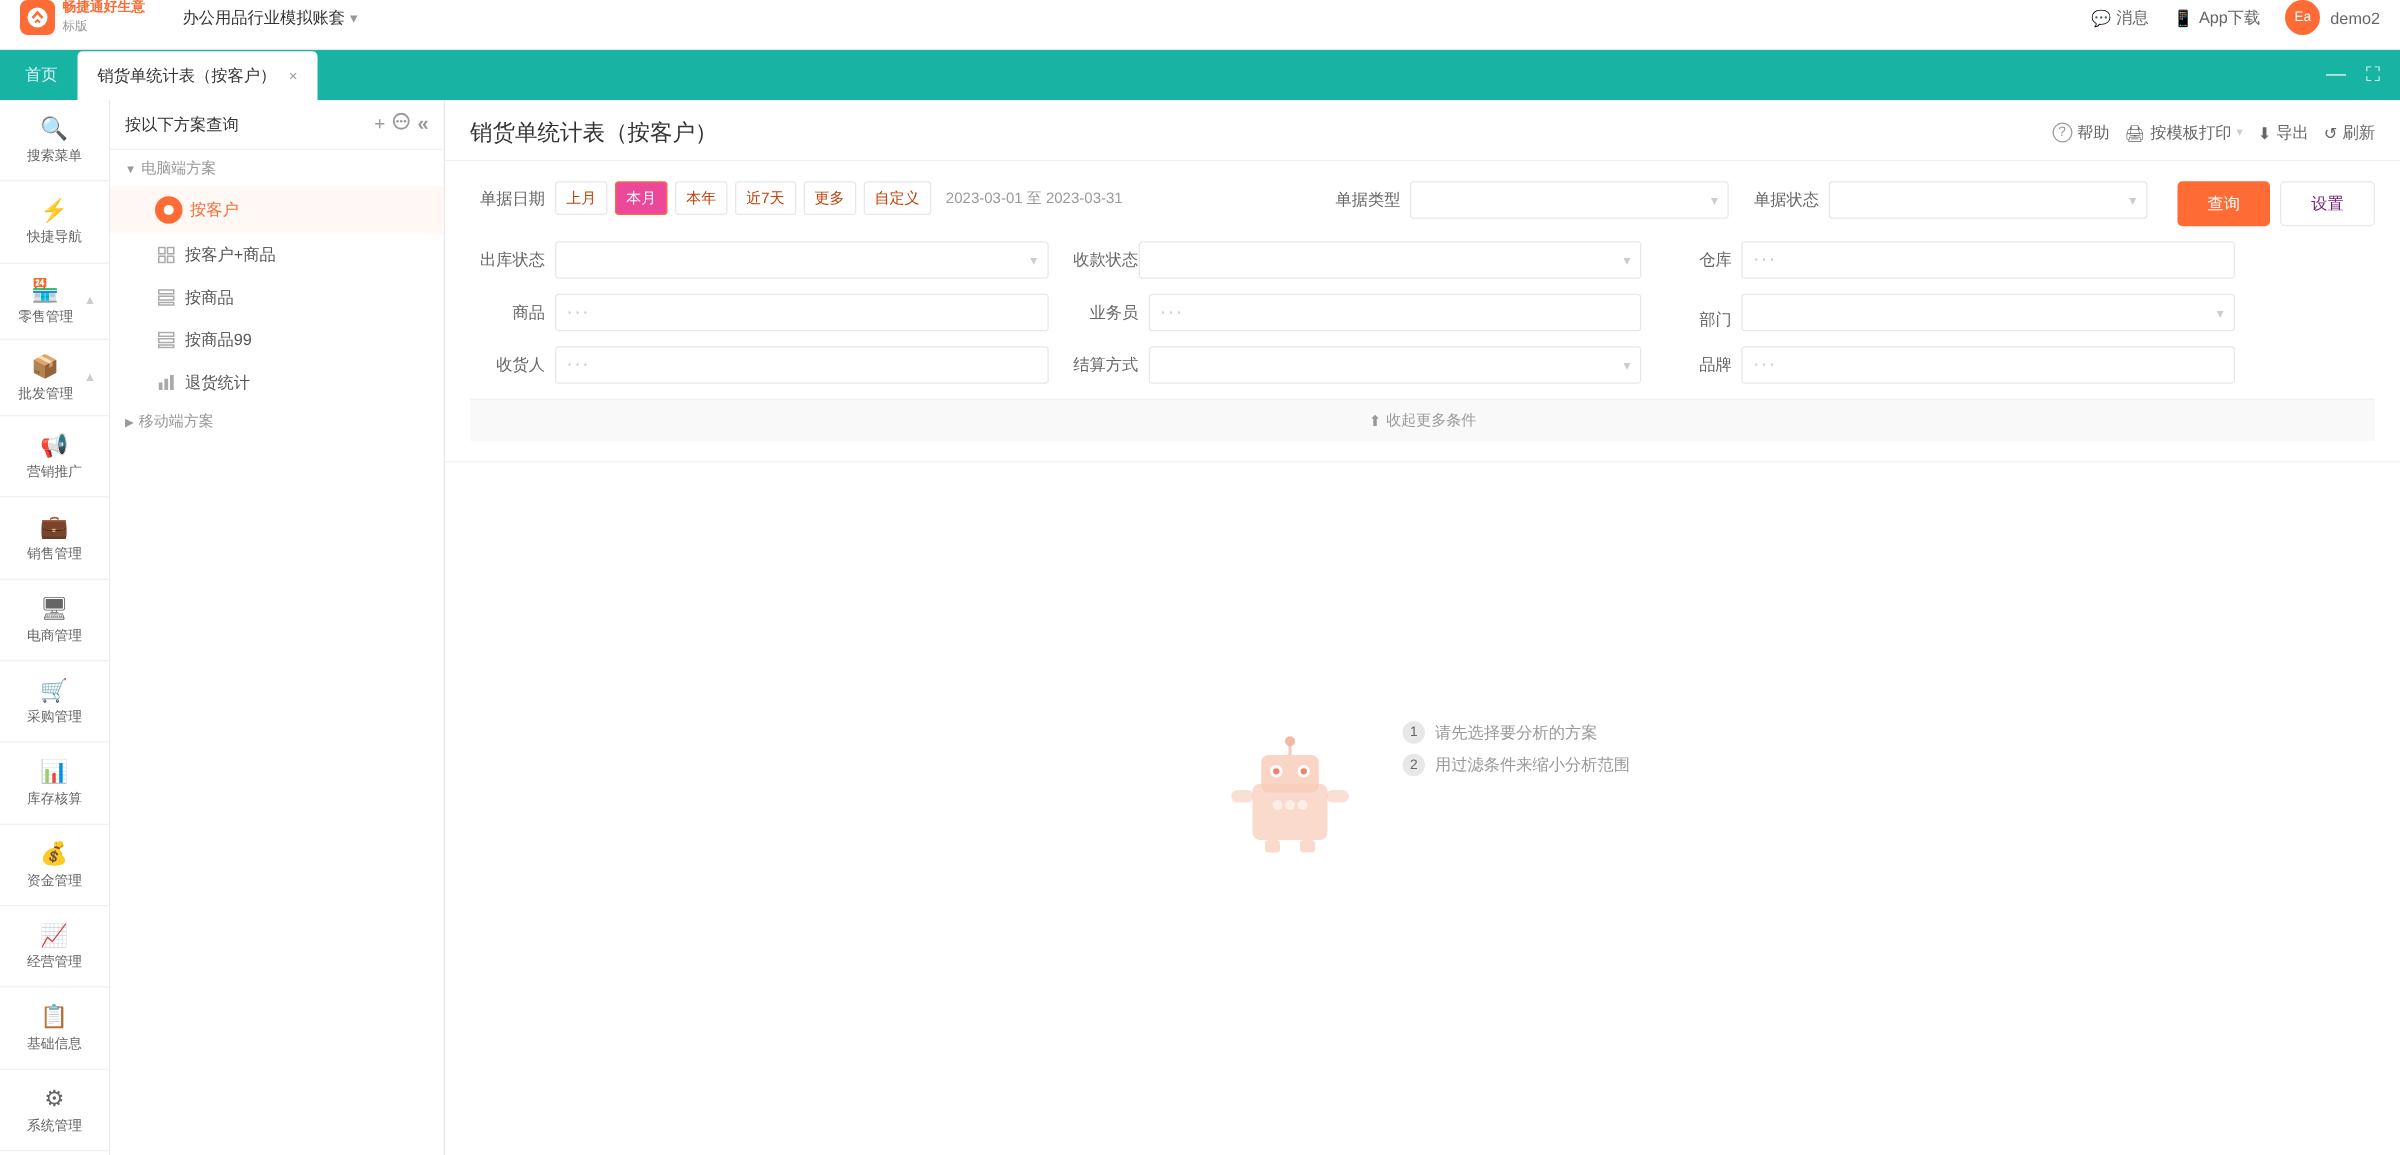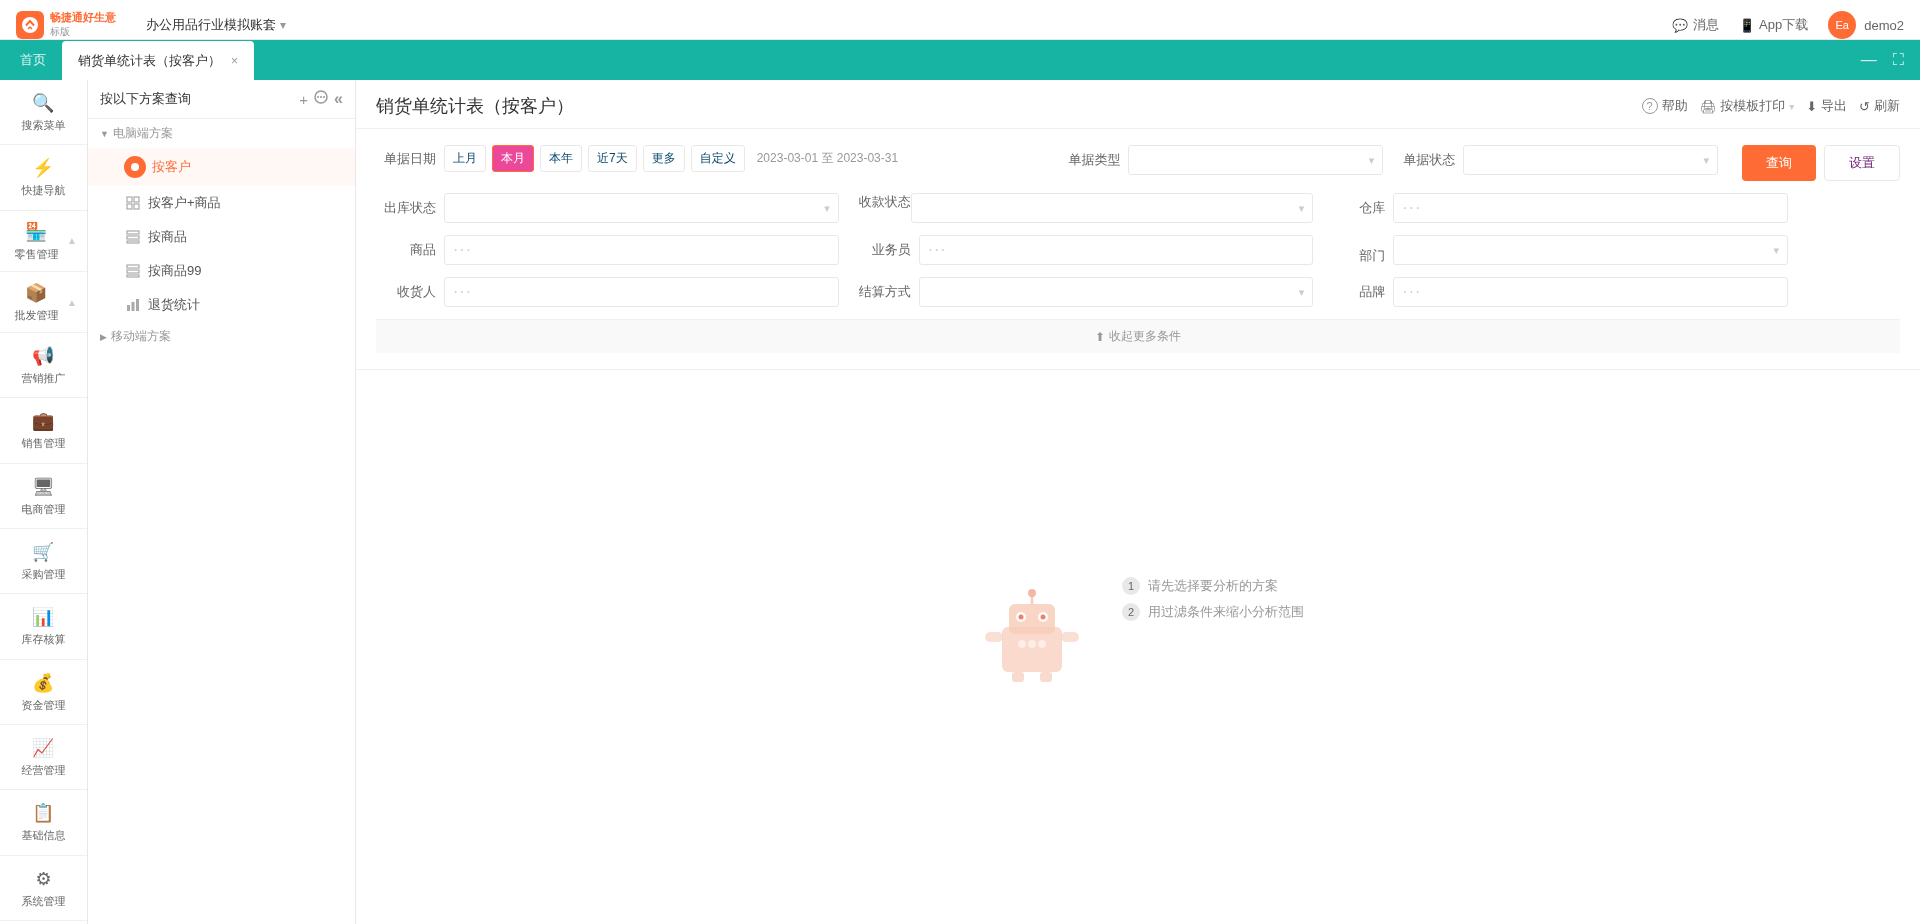--- a/index.html
+++ b/index.html
@@ -1,19 +1,19 @@
 <!DOCTYPE html>
 <html><head>
   <meta charset="utf-8">
   <style>
     * { margin: 0; padding: 0; box-sizing: border-box; }
     body { font-family: 'Microsoft YaHei', Arial, sans-serif; font-size: 13px; background: #f5f5f5; color: #333; width: 1920px; height: 924px; overflow: hidden; display: flex; flex-direction: column; }
 
     
-    .top-bar { height: 40px; background: #fff; border-bottom: 1px solid #e8e8e8; display: flex; align-items: flex-end; justify-content: space-between; padding: 0 16px; flex-shrink: 0; }
+    .top-bar { height: 40px; background: #fff; border-bottom: 1px solid #e8e8e8; display: flex; align-items: flex-start; justify-content: space-between; padding: 0 16px; flex-shrink: 0; }
     .top-bar-left { display: flex; align-items: center; gap: 10px; }
     .logo-area { display: flex; align-items: center; gap: 6px; }
     .logo-icon { width: 28px; height: 28px; background: #ff6b35; border-radius: 6px; display: flex; align-items: center; justify-content: center; }
     .logo-text { font-size: 11px; color: #ff6b35; font-weight: bold; line-height: 1.2; }
     .subtitle { font-size: 10px; color: #999; }
     .breadcrumb-area { display: flex; align-items: center; gap: 4px; margin-left: 20px; }
     .breadcrumb-arrow { color: #999; font-size: 12px; }
     .top-bar-right { display: flex; align-items: center; gap: 20px; }
     .top-bar-btn { display: flex; align-items: center; gap: 4px; color: #666; font-size: 13px; cursor: pointer; }
     .user-avatar { width: 28px; height: 28px; border-radius: 50%; background: #ff6b35; display: flex; align-items: center; justify-content: center; color: white; font-size: 11px; }
@@ -54,21 +54,21 @@
     .right-content { flex: 1; overflow: hidden; display: flex; flex-direction: column; }
     .content-header { padding: 14px 20px 10px; display: flex; align-items: center; justify-content: space-between; background: #fff; border-bottom: 1px solid #f0f0f0; flex-shrink: 0; }
     .page-title { font-size: 18px; color: #333; font-weight: 500; }
     .header-actions { display: flex; align-items: center; gap: 12px; }
     .header-action-btn { display: flex; align-items: center; gap: 4px; color: #666; font-size: 13px; cursor: pointer; }
 
     
     .filter-area { background: #fff; padding: 16px 20px; border-bottom: 1px solid #f0f0f0; flex-shrink: 0; }
     .filter-label { font-size: 13px; color: #666; min-width: 60px; text-align: right; flex-shrink: 0; }
     .date-group { display: flex; align-items: center; gap: 6px; }
-    .date-btn { padding: 4px 8px; border: 1px solid #e8e8e8; border-radius: 3px; font-size: 12px; color: #0c4a6e; cursor: pointer; background: #fff; }
+    .date-btn { padding: 4px 8px; border: 1px solid #e8e8e8; border-radius: 3px; font-size: 12px; color: #c2410c; cursor: pointer; background: #fff; }
     .date-btn.active { background: #ec4899; color: #fff; border-color: #ff6b35; }
     .date-range { font-size: 12px; color: #999; margin-left: 6px; }
     .select-arrow { font-size: 11px; color: #ccc; }
     .select-dots { font-size: 16px; color: #ccc; letter-spacing: 1px; }
 
     .collapse-bar { display: flex; align-items: center; justify-content: center; padding: 8px; background: #f9f9f9; cursor: pointer; border-top: 1px solid #f0f0f0; }
     .collapse-btn { display: flex; align-items: center; gap: 4px; color: #999; font-size: 12px; }
 
     
     .query-btn { background: #ff6b35; color: white; border: none; padding: 8px 24px; border-radius: 4px; font-size: 13px; cursor: pointer; }
@@ -350,21 +350,21 @@
       </div>
 
       <div style="display:flex; gap:12px; align-items:center; margin-bottom:12px;">
         <div style="display:flex; align-items:center; gap:8px; flex:1;">
           <span class="filter-label">出库状态</span>
           <div class="select-ctrl" style="flex:1;">
             <span></span>
             <span class="select-arrow">▾</span>
           </div>
         </div>
-        <div style="display:flex; gap:0; flex:1;">
+        <div style="display:flex; align-items:center; gap:0; flex:1;">
           <span class="filter-label">收款状态</span>
           <div class="select-ctrl" style="flex:1;">
             <span></span>
             <span class="select-arrow">▾</span>
           </div>
         </div>
         <div style="display:flex; align-items:center; gap:8px; flex:1;">
           <span class="filter-label">仓库</span>
           <div class="select-ctrl" style="flex:1;">
             <span class="select-dots">···</span>

